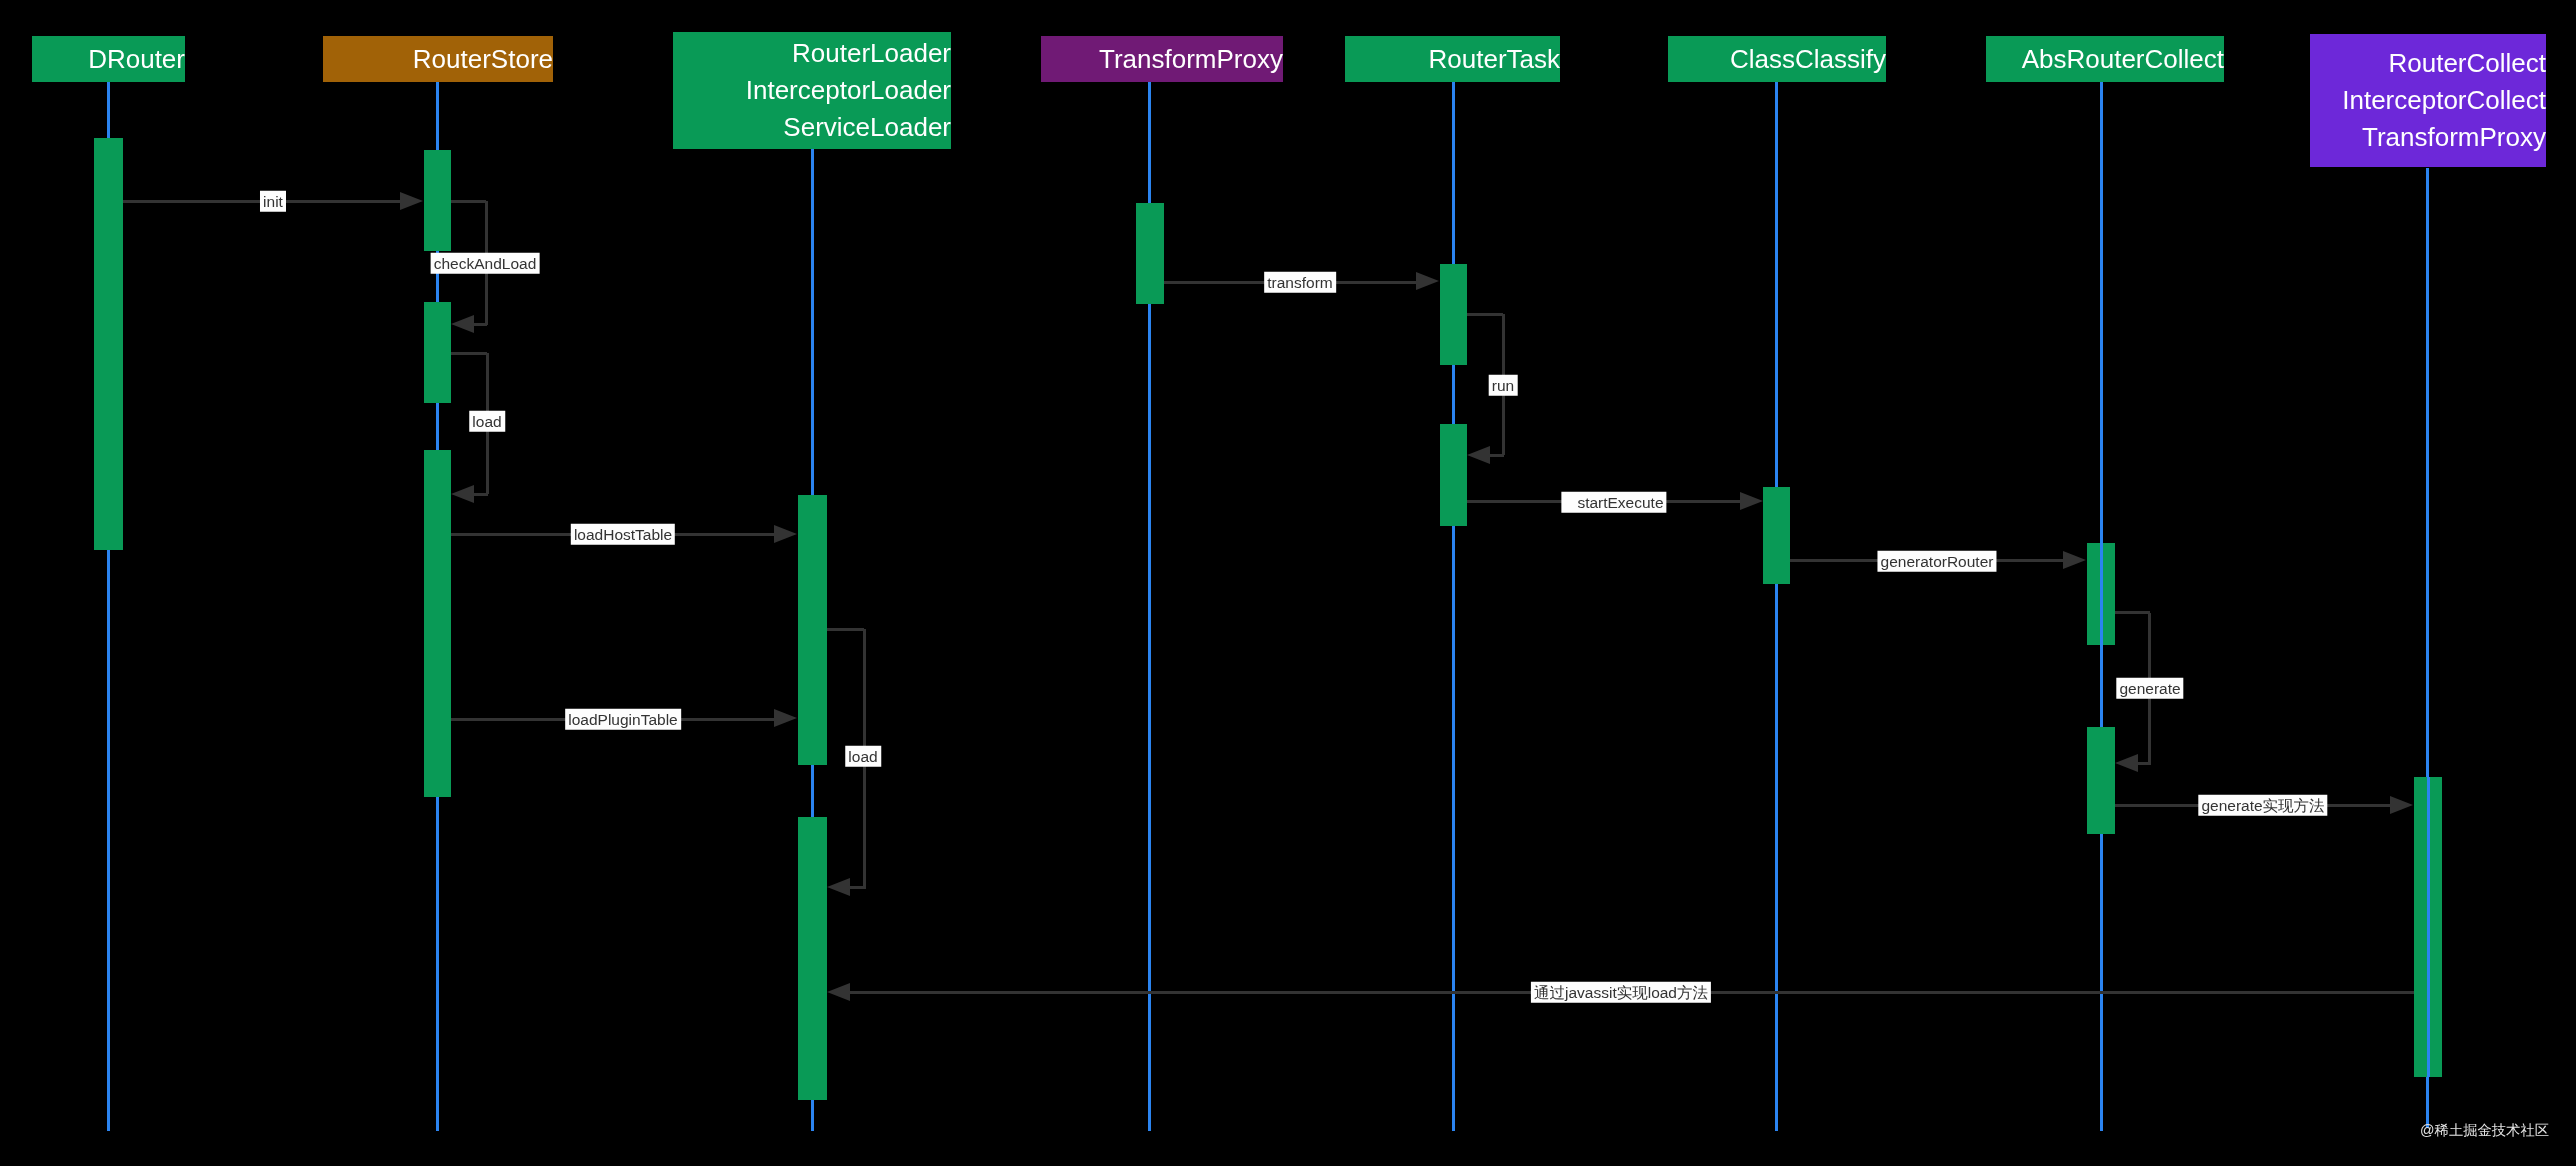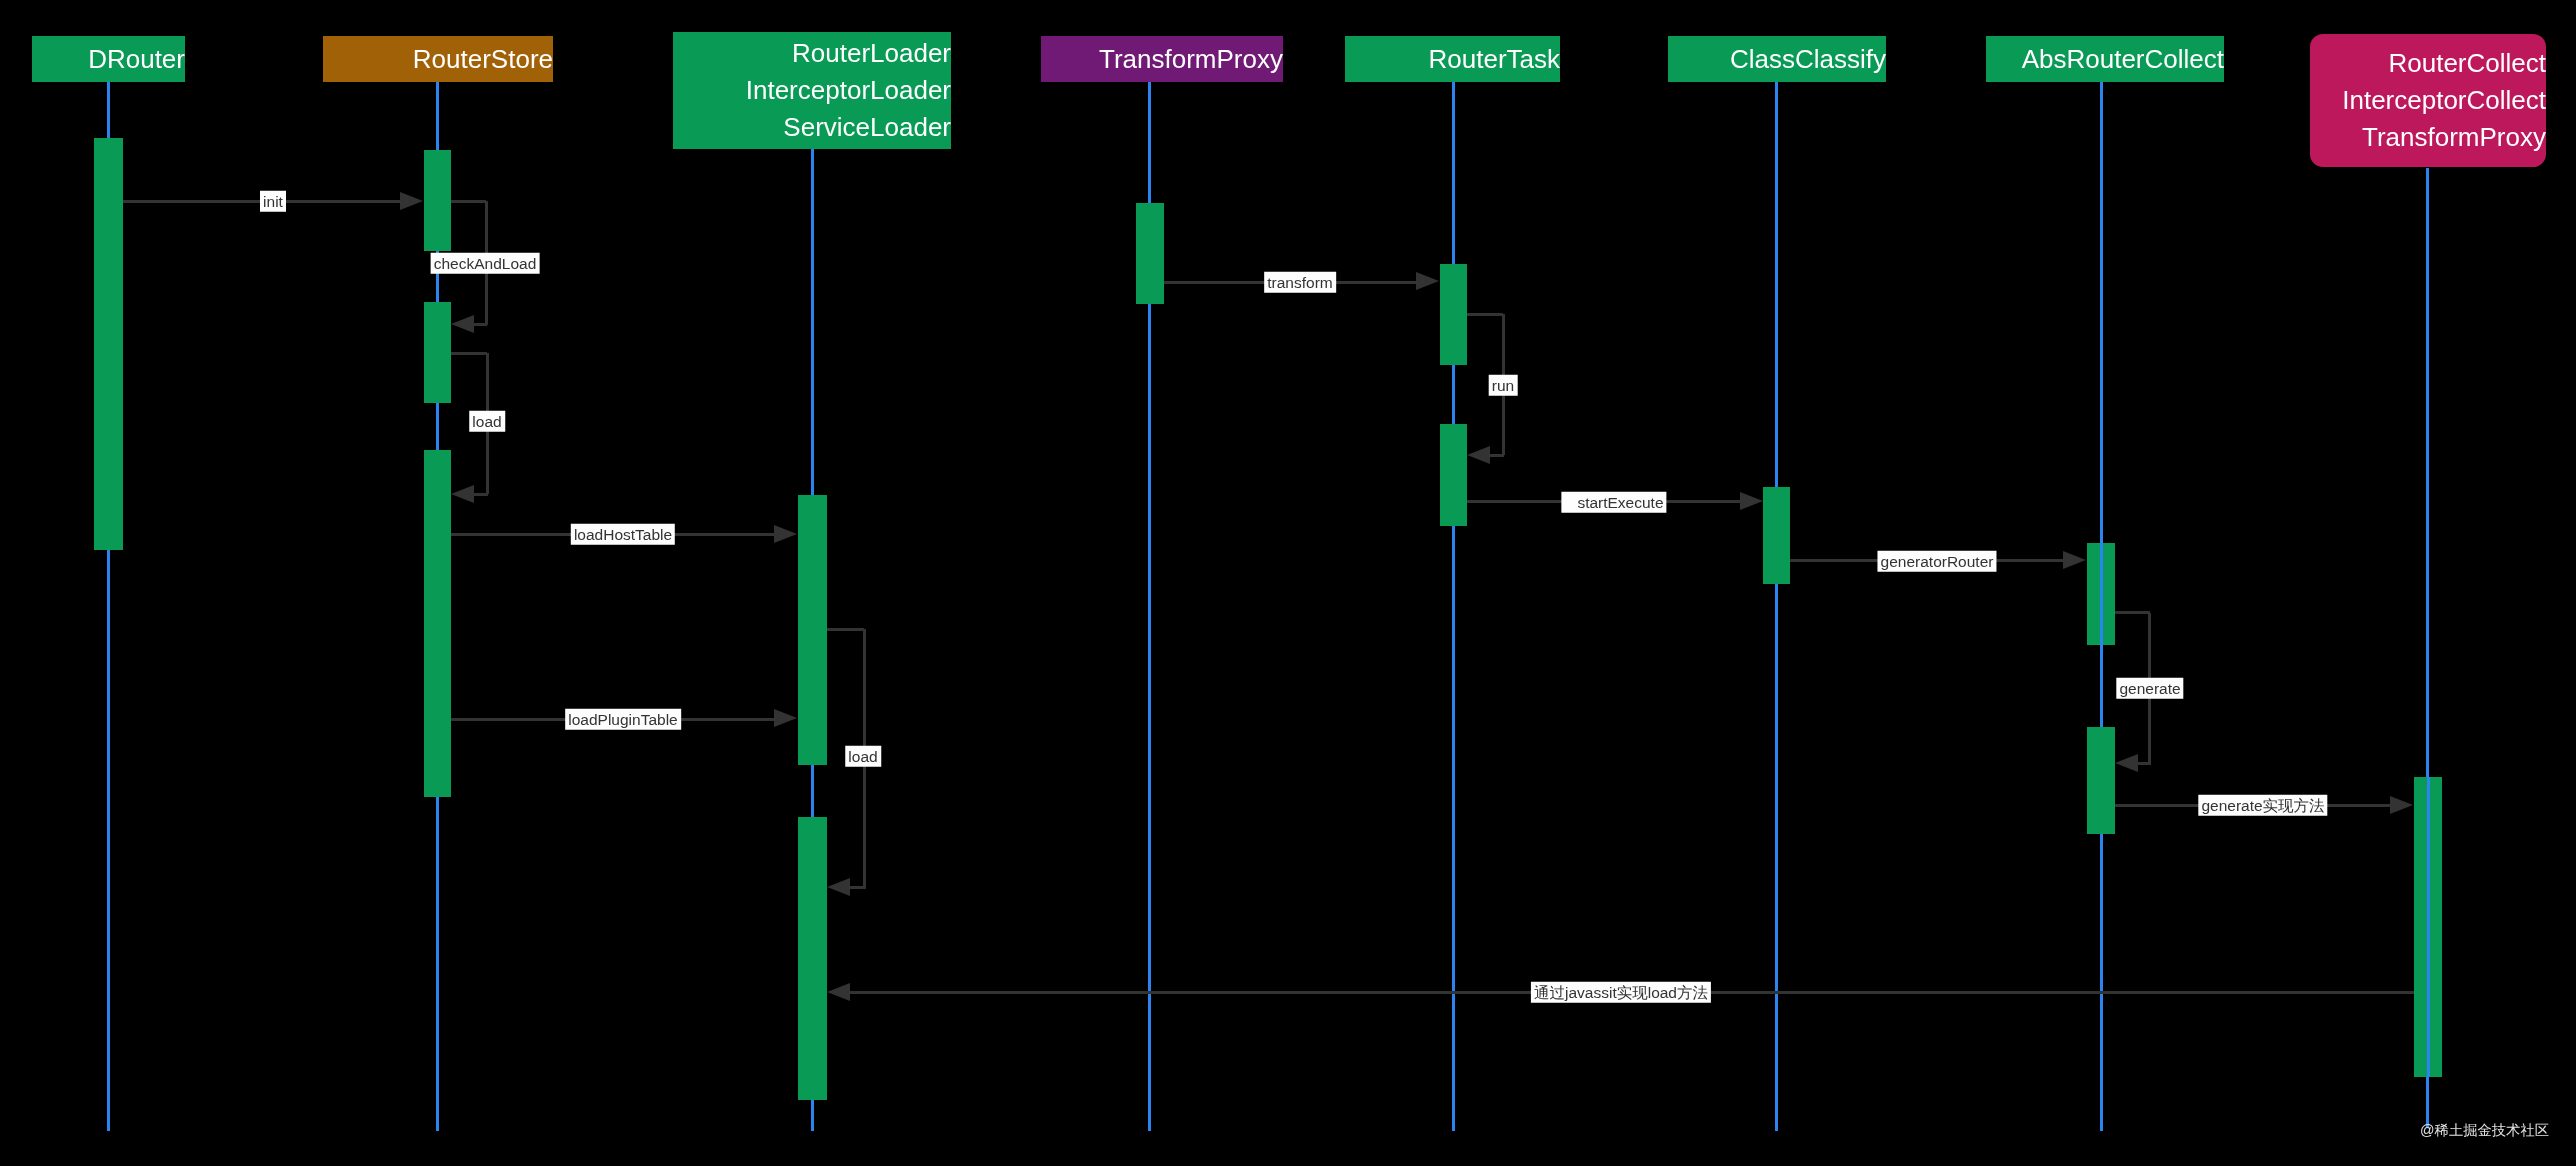--- a/index.html
+++ b/index.html
@@ -66,21 +66,21 @@
       </div>
       <div class="pbox" style="left: 1345px; top: 36px; width: 215px; height: 46px; background: rgb(9, 154, 86); color: rgb(255, 255, 255);">
         <div>RouterTask</div>
       </div>
       <div class="pbox" style="left: 1668px; top: 36px; width: 218px; height: 46px; background: rgb(9, 154, 86); color: rgb(255, 255, 255);">
         <div>ClassClassify</div>
       </div>
       <div class="pbox" style="left: 1986px; top: 36px; width: 230px; height: 46px; background: rgb(9, 154, 86); color: rgb(255, 255, 255); padding-left: 8px;">
         <div>AbsRouterCollect</div>
       </div>
-      <div class="pbox" style="left: 2310px; top: 34px; width: 236px; height: 133px; background: #be185d; color: rgb(255, 255, 255); border-radius: 13px;">
+      <div class="pbox" style="left: 2310px; top: 34px; width: 236px; height: 133px; background: #6d28d9; color: rgb(255, 255, 255);">
         <div>RouterCollect</div>
         <div>InterceptorCollect</div>
         <div>TransformProxy</div>
       </div>
       <div class="bar" style="left: 94px; top: 138px; width: 29px; height: 412px; background: rgb(9, 154, 86);"></div>
       <div class="bar" style="left: 424px; top: 150px; width: 27px; height: 101px; background: rgb(9, 154, 86);"></div>
       <div class="bar" style="left: 424px; top: 302px; width: 27px; height: 101px; background: rgb(9, 154, 86);"></div>
       <div class="bar" style="left: 424px; top: 450px; width: 27px; height: 347px; background: rgb(9, 154, 86);"></div>
       <div class="bar" style="left: 798px; top: 495px; width: 29px; height: 270px; background: rgb(9, 154, 86);"></div>
       <div class="bar" style="left: 798px; top: 817px; width: 29px; height: 283px; background: rgb(9, 154, 86);"></div>

